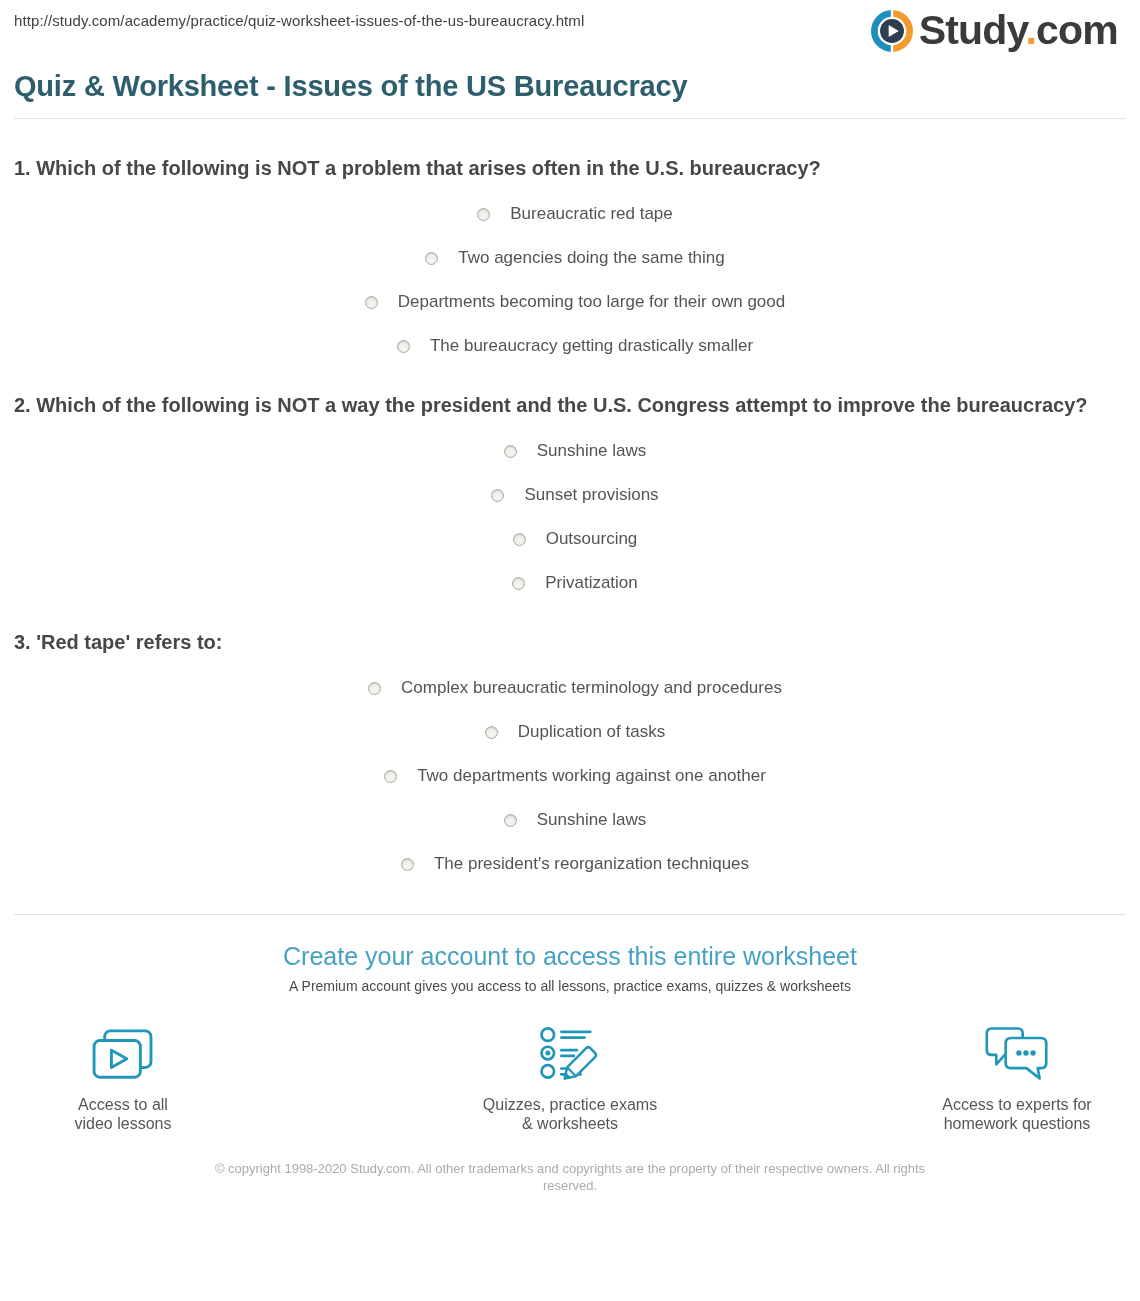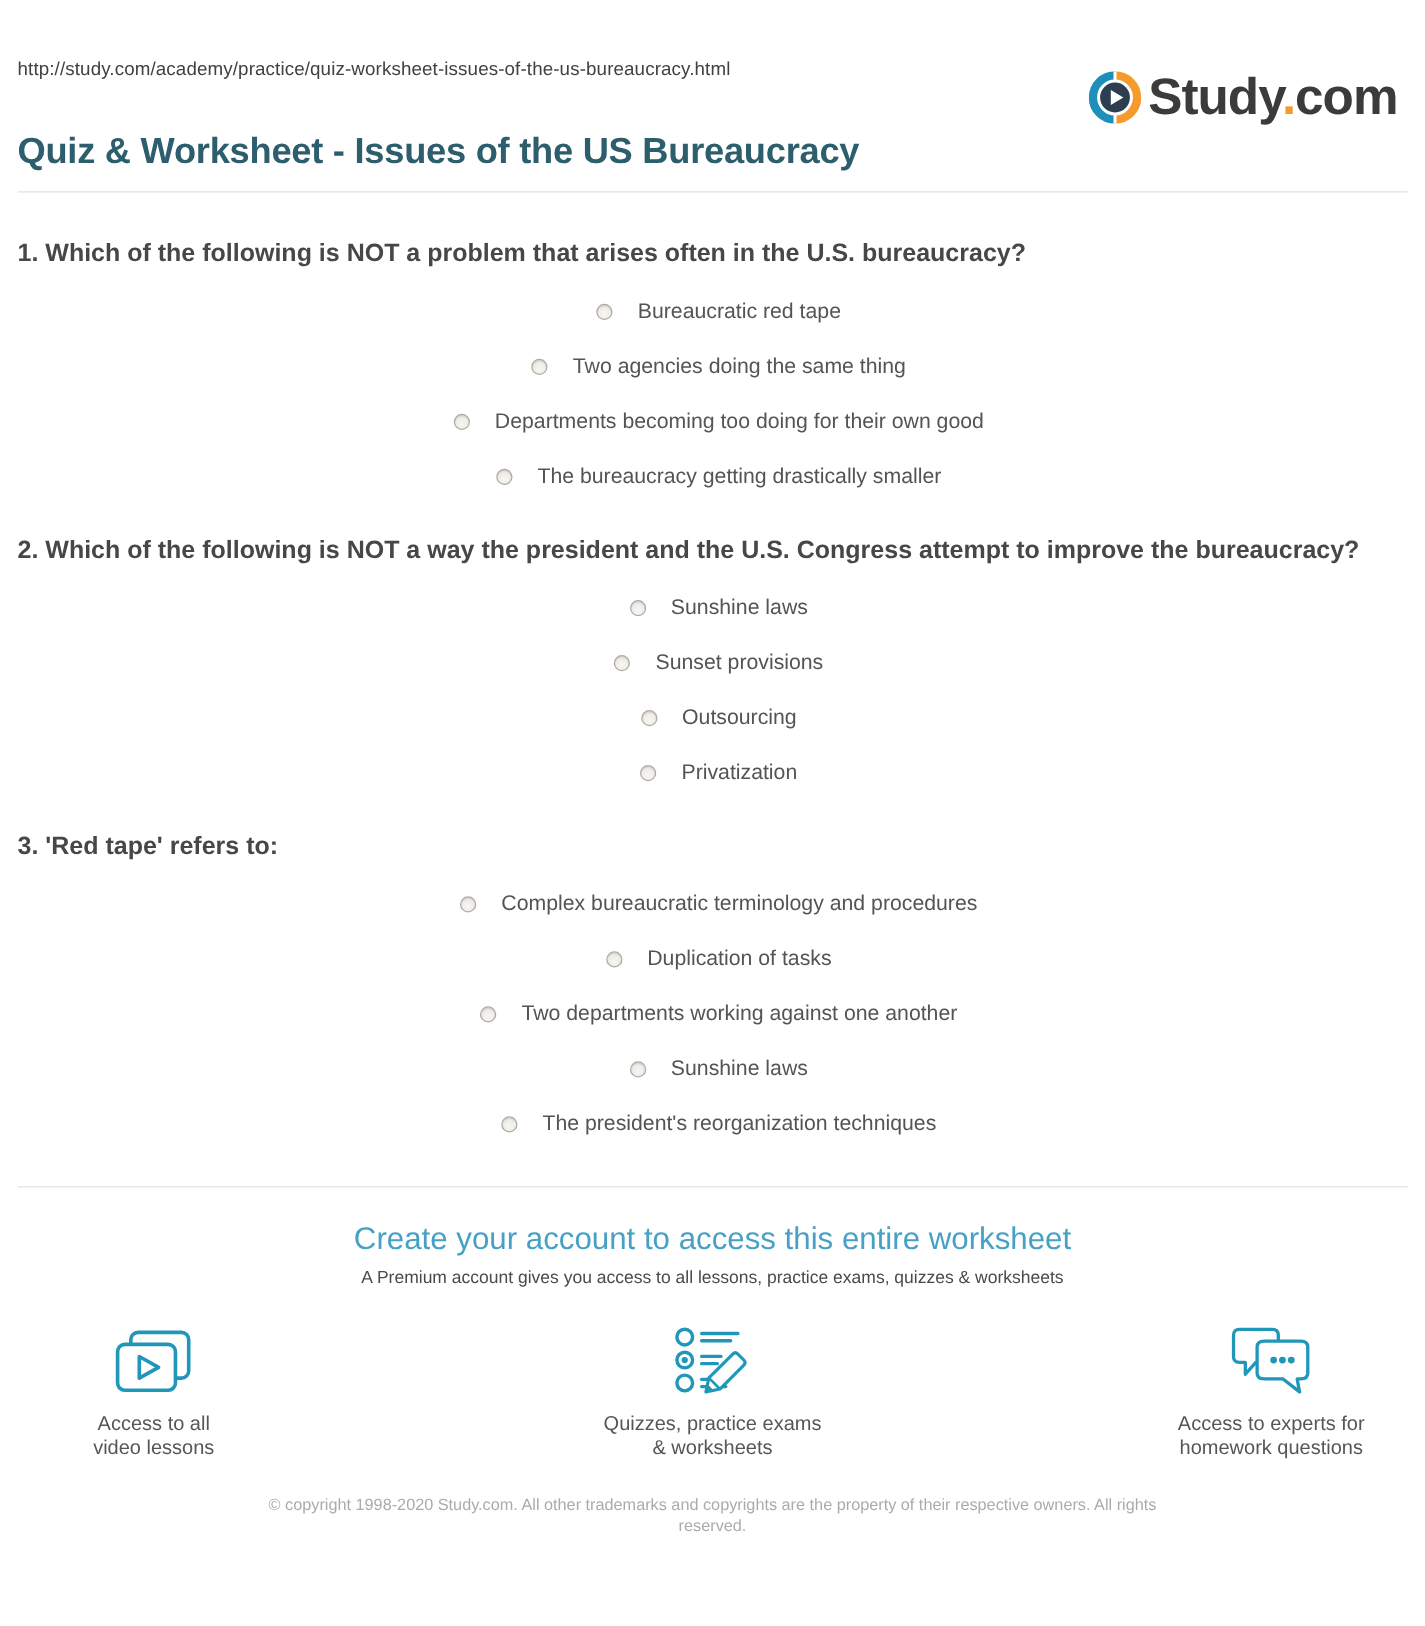--- a/index.html
+++ b/index.html
@@ -5,21 +5,21 @@
   * { margin: 0; padding: 0; box-sizing: border-box; }
   html, body {
     width: 1140px; height: 1301px;
     background: #ffffff;
     font-family: "Liberation Sans", "DejaVu Sans", sans-serif;
     overflow: hidden;
   }
   .page { position: relative; width: 1140px; height: 1301px; padding: 0 14px; }
 
   
-  .url-line { font-size: 15px; color: #414141; letter-spacing: 0.1px; margin-top: 47px; }
+  .url-line { padding-top: 12px; font-size: 15px; color: #414141; letter-spacing: 0.1px; }
   .logo { position: absolute; top: 7px; right: 22px; display: flex; align-items: center; }
   .logo-text { font-size: 41px; font-weight: 700; color: #3b3b3b; letter-spacing: -0.8px; margin-left: 6px; }
   .logo-text .dot { color: #f59b2e; }
 
   
   .page-title { margin-top: 40px; font-size: 29px; line-height: 34px; font-weight: 700; color: #2d5e6d; letter-spacing: -0.2px; }
   .divider { border: none; border-top: 1px solid #e2e2e2; margin-top: 15px; }
 
   
   .question { margin-top: 37px; }
@@ -76,21 +76,21 @@
     <div class="option">
       <span class="radio"></span>
       <span class="option-label">Bureaucratic red tape</span>
     </div>
     <div class="option">
       <span class="radio"></span>
       <span class="option-label">Two agencies doing the same thing</span>
     </div>
     <div class="option">
       <span class="radio"></span>
-      <span class="option-label">Departments becoming too doing for their own good</span>
+      <span class="option-label">Departments becoming too large for their own good</span>
     </div>
     <div class="option">
       <span class="radio"></span>
       <span class="option-label">The bureaucracy getting drastically smaller</span>
     </div>
   </div>
 
   <div class="question">
     <div class="question-prompt">2. Which of the following is NOT a way the president and the U.S. Congress attempt to improve the bureaucracy?</div>
     <div class="option">

